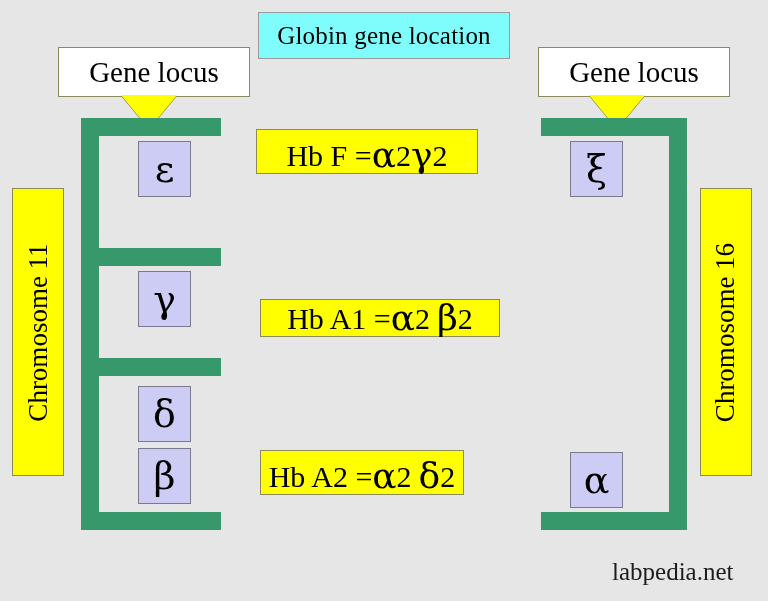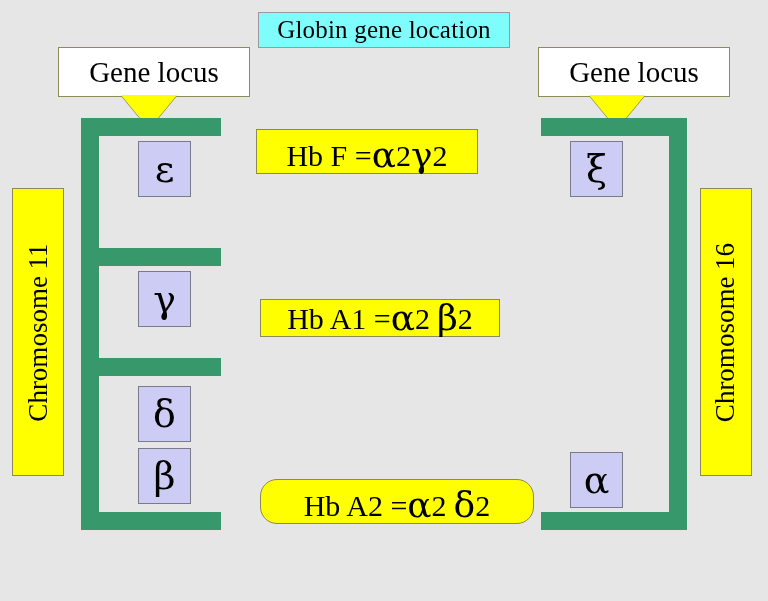--- a/index.html
+++ b/index.html
@@ -20,21 +20,21 @@
     width: 768px;
     height: 601px;
   }
 
   
   .node { position: absolute; box-sizing: border-box; }
 
   
   .title-box {
     left: 258px; top: 12px;
-    width: 252px; height: 36px;
+    width: 252px; height: 47px;
     background: #7ffcfc;
     border: 1px solid #9a9a9a;
     display: flex; align-items: center; justify-content: center;
     font-size: 25px;
     color: #000;
     letter-spacing: .2px;
   }
 
   
   .callout {
@@ -160,21 +160,21 @@
 
   <div class="node hb-box" style="left:260px; top:299px; width:240px; height:38px;">
     <span>Hb A1 =</span>
     <span class="gk">α</span>
     <span>2</span>
     <span style="width:7px"></span>
     <span class="gk">β</span>
     <span>2</span>
   </div>
 
-  <div class="node hb-box" style="left:260px; top:479px; width:274px; height:45px;border-radius:17px;">
+  <div class="node hb-box" style="left:260px; top:450px; width:204px; height:45px;">
     <span>Hb A2 =</span>
     <span class="gk">α</span>
     <span>2</span>
     <span style="width:7px"></span>
     <span class="gk">δ</span>
     <span>2</span>
   </div>
 
   <div class="node callout callout-right">
     <span>Gene locus</span>
@@ -189,14 +189,17 @@
   <div class="node green" style="left:541px; top:118px; width:146px; height:18px;"></div>
   <div class="node green" style="left:541px; top:512px; width:146px; height:18px;"></div>
 
   <div class="node gene-box" style="left:570px; top:141px; width:53px; height:56px;">
     <span>ξ</span>
   </div>
   <div class="node gene-box" style="left:570px; top:452px; width:53px; height:56px;">
     <span>α</span>
   </div>
 
+  <div class="node watermark">
+    <span>labpedia.net</span>
+  </div>
 
 </div>
 
 </body></html>

